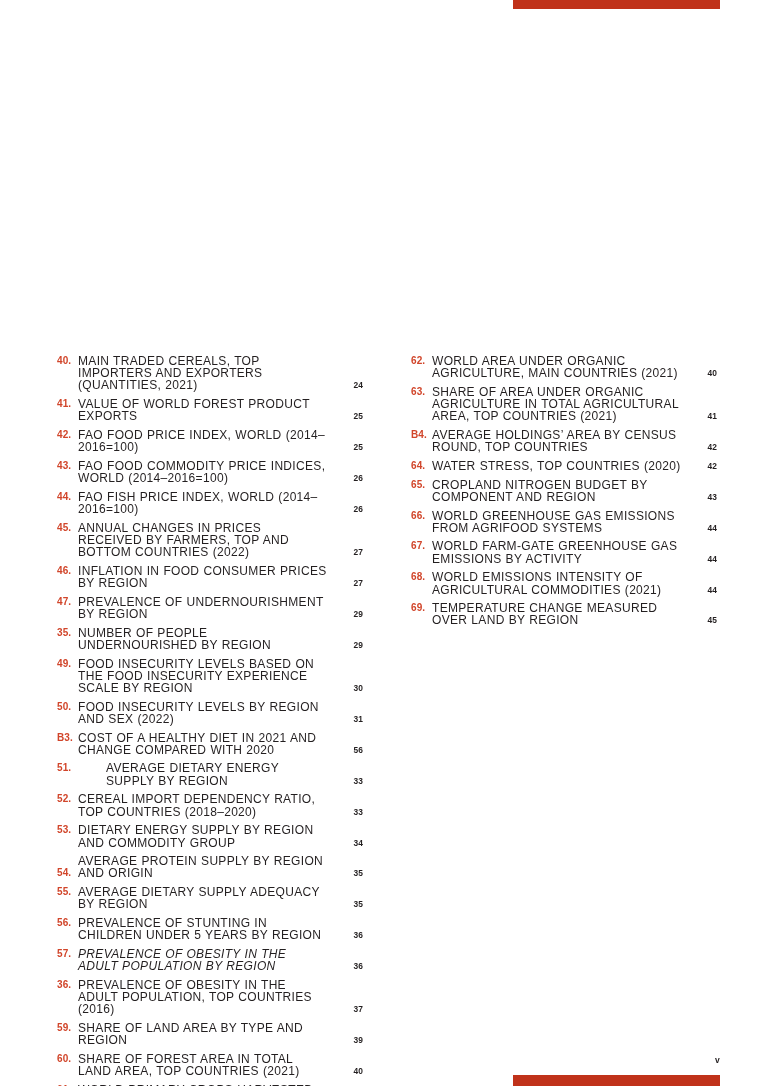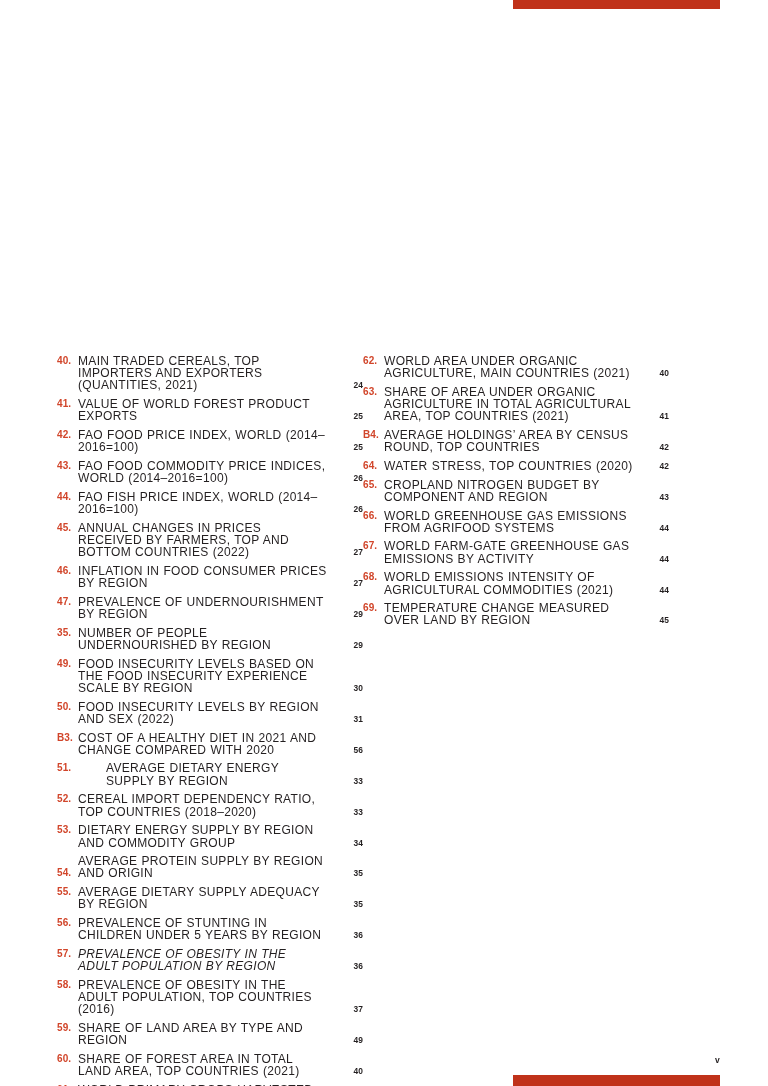--- a/index.html
+++ b/index.html
@@ -54,20 +54,21 @@
     align-items: flex-start;
   }
   .col {
     position: relative;
   }
   .col-left {
     margin-left: 57px;
     width: 306px;
   }
   .col-right {
+    margin-left: 48px;
     width: 306px;
   }
 
   
   .entry {
     position: relative;
     display: flex;
     align-items: flex-start;
     margin-bottom: 6.5px;
   }
@@ -239,31 +240,31 @@
         </div>
       </div>
       <div class="entry">
         <div class="entry-num" style="color: rgb(209, 69, 42);">57.</div>
         <div class="entry-body">
           <div class="entry-title" style="color: rgb(35, 31, 32); font-style: italic;">PREVALENCE OF OBESITY IN THE ADULT POPULATION BY REGION</div>
           <div class="entry-page" style="color: rgb(35, 31, 32);">36</div>
         </div>
       </div>
       <div class="entry">
-        <div class="entry-num" style="color: rgb(209, 69, 42);">58.</div>
+        <div class="entry-num" style="color: rgb(209, 69, 42);">36.</div>
         <div class="entry-body">
           <div class="entry-title" style="color: rgb(35, 31, 32);">PREVALENCE OF OBESITY IN THE ADULT POPULATION, TOP COUNTRIES (2016)</div>
           <div class="entry-page" style="color: rgb(35, 31, 32);">37</div>
         </div>
       </div>
       <div class="entry">
         <div class="entry-num" style="color: rgb(209, 69, 42);">59.</div>
         <div class="entry-body">
           <div class="entry-title" style="color: rgb(35, 31, 32);">SHARE OF LAND AREA BY TYPE AND REGION</div>
-          <div class="entry-page" style="color: rgb(35, 31, 32);">49</div>
+          <div class="entry-page" style="color: rgb(35, 31, 32);">39</div>
         </div>
       </div>
       <div class="entry">
         <div class="entry-num" style="color: rgb(209, 69, 42);">60.</div>
         <div class="entry-body">
           <div class="entry-title" style="color: rgb(35, 31, 32);">SHARE OF FOREST AREA IN TOTAL LAND AREA, TOP COUNTRIES (2021)</div>
           <div class="entry-page" style="color: rgb(35, 31, 32);">40</div>
         </div>
       </div>
       <div class="entry">

